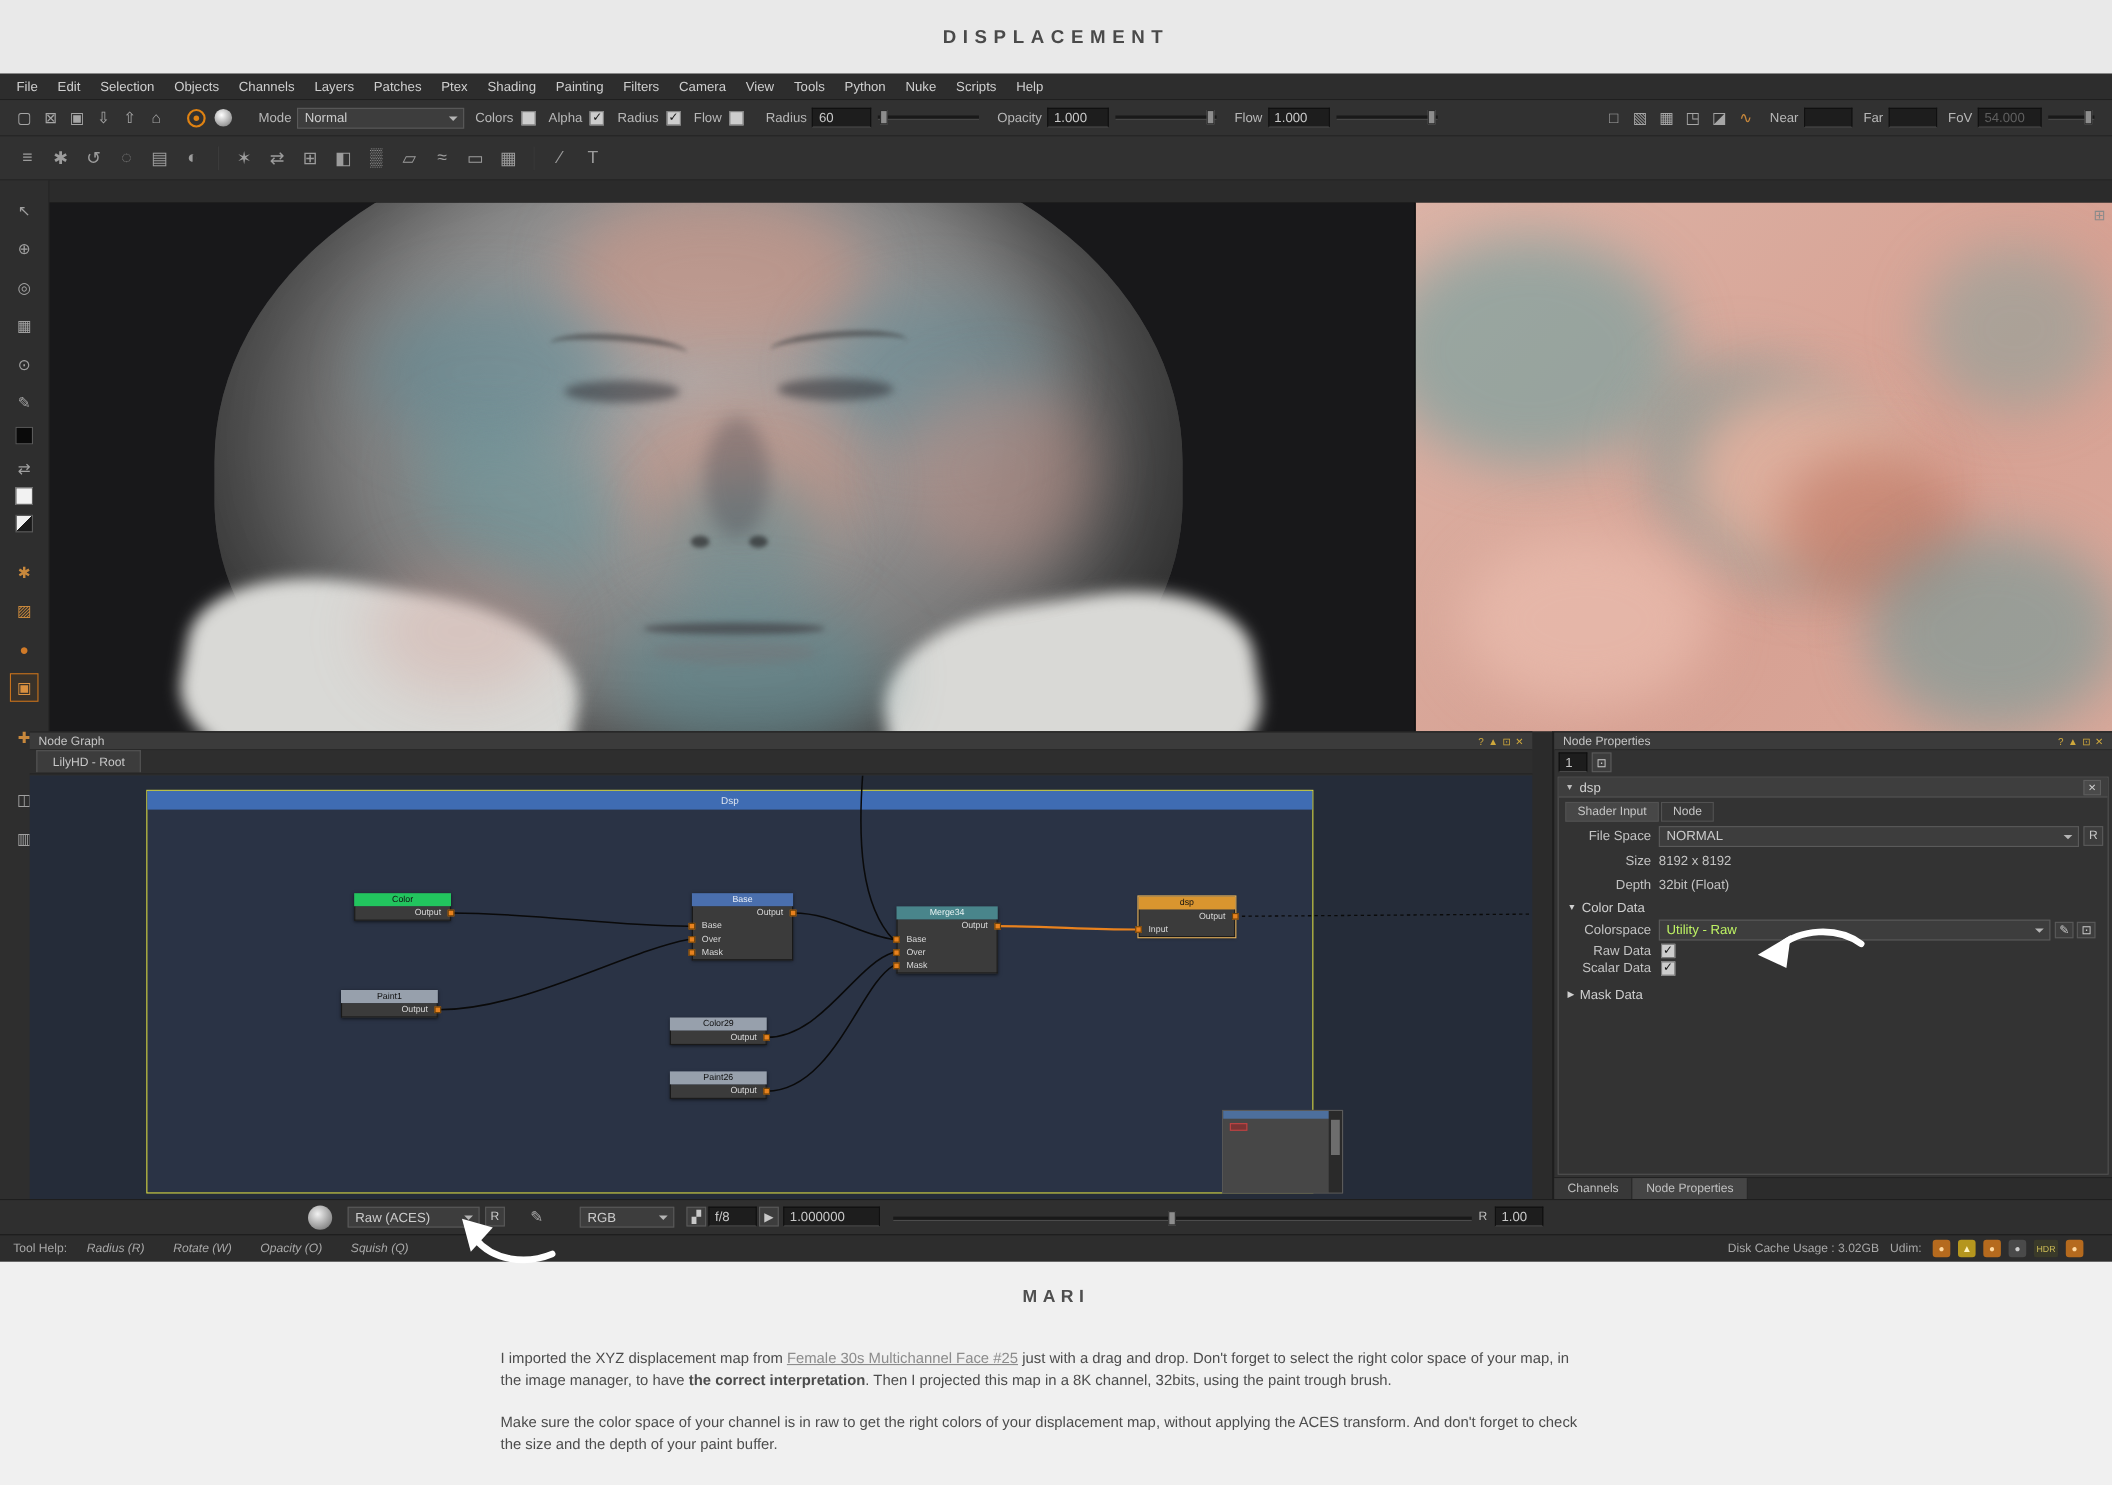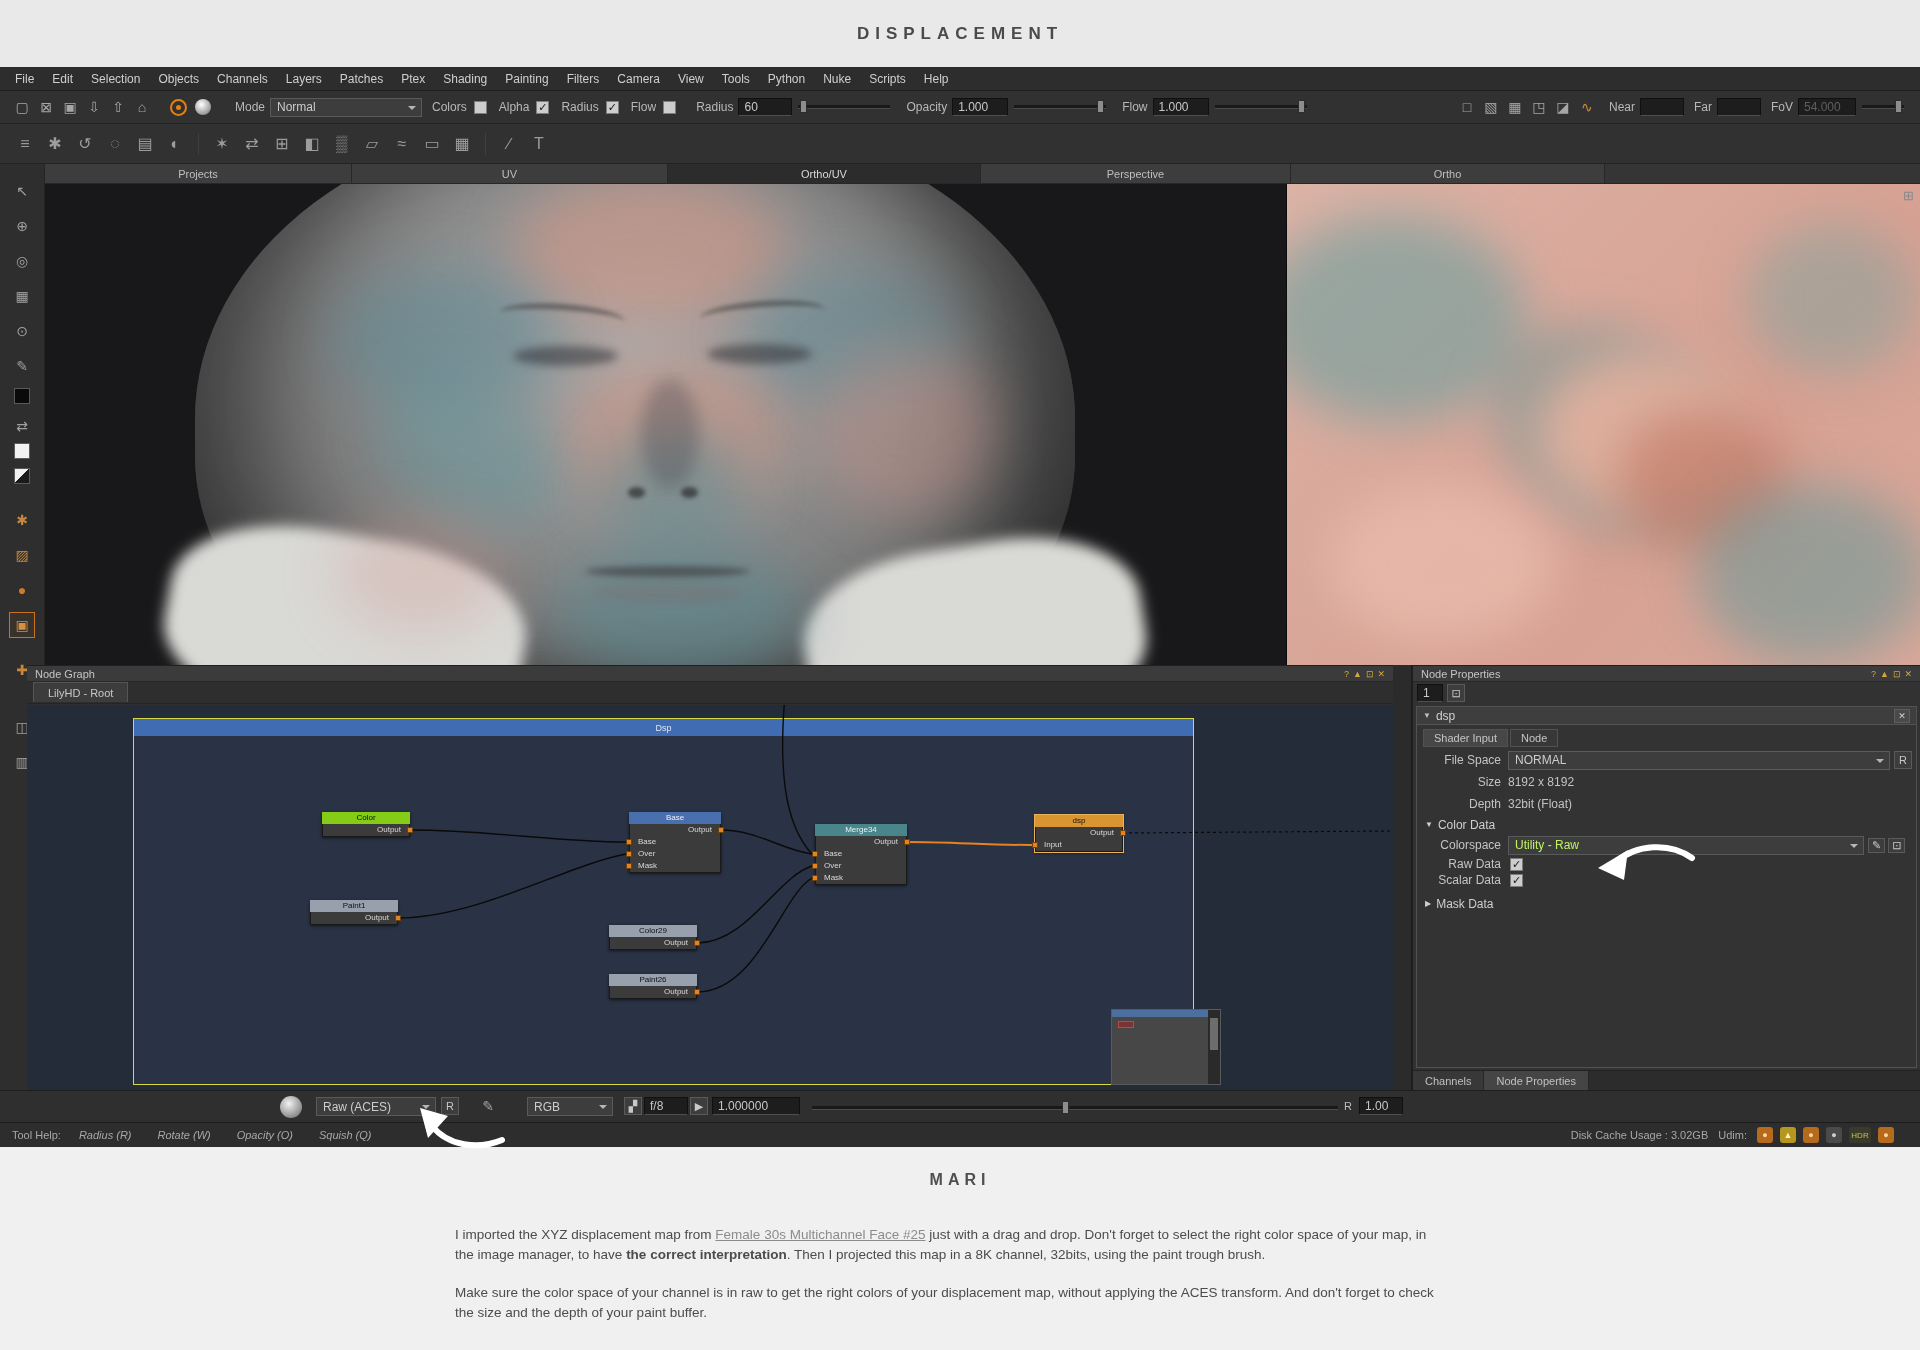--- a/index.html
+++ b/index.html
@@ -273,28 +273,20 @@
     <span class="icon-btn2">▒</span>
     <span class="icon-btn2">▱</span>
     <span class="icon-btn2">≈</span>
     <span class="icon-btn2">▭</span>
     <span class="icon-btn2">▦</span>
     <div class="vsep"></div>
     <span class="icon-btn2">∕</span>
     <span class="icon-btn2">T</span>
   </div>
 
-  <div class="tabbar">
-    <div class="vtab" style="width:307px">Projects</div>
-    <div class="vtab" style="width:316px">UV</div>
-    <div class="vtab active" style="width:313px">Ortho/UV</div>
-    <div class="vtab" style="width:310px">Perspective</div>
-    <div class="vtab" style="width:314px">Ortho</div>
-    <div class="tabfill"></div>
-  </div>
 
   <div class="sidebar">
     <span class="side-item">↖</span>
     <span class="side-item">⊕</span>
     <span class="side-item">◎</span>
     <span class="side-item">▦</span>
     <span class="side-item">⊙</span>
     <span class="side-item">✎</span>
     <span class="swatch black"></span>
     <span class="side-item" style="margin-bottom:4px">⇄</span>
@@ -368,21 +360,21 @@
         <path d="M371,213 C450,213 540,160 599,149" stroke="#0a0a0a" stroke-width="1.4" fill="none"></path>
         <path d="M694,125 C730,125 755,145 785,149" stroke="#0a0a0a" stroke-width="1.4" fill="none"></path>
         <path d="M670,238 C720,238 750,172 785,161" stroke="#0a0a0a" stroke-width="1.4" fill="none"></path>
         <path d="M670,287 C730,287 755,190 785,173" stroke="#0a0a0a" stroke-width="1.4" fill="none"></path>
         <path d="M758,-10 C752,60 756,118 785,149" stroke="#0a0a0a" stroke-width="1.4" fill="none"></path>
         <path d="M880,137 C925,137 960,140 1005,140" stroke="#e8821e" stroke-width="2" fill="none"></path>
         <path d="M1096,128 L1366,126" stroke="#0a0a0a" stroke-width="1.2" stroke-dasharray="3,3" fill="none"></path>
       </svg>
 
       <div class="ng-node" style="left:295px;top:107px;width:88px">
-        <div class="ng-head" style="background:#84cc16">Color</div>
+        <div class="ng-head" style="background:#22c55e">Color</div>
         <div class="ng-body">
             <div class="ng-row out"><span>Output</span><i class="port pr"></i></div>
           </div>
       </div>
       <div class="ng-node" style="left:283px;top:195px;width:88px">
         <div class="ng-head" style="background:#97a0ac">Paint1</div>
         <div class="ng-body">
             <div class="ng-row out"><span>Output</span><i class="port pr"></i></div>
           </div>
       </div>

